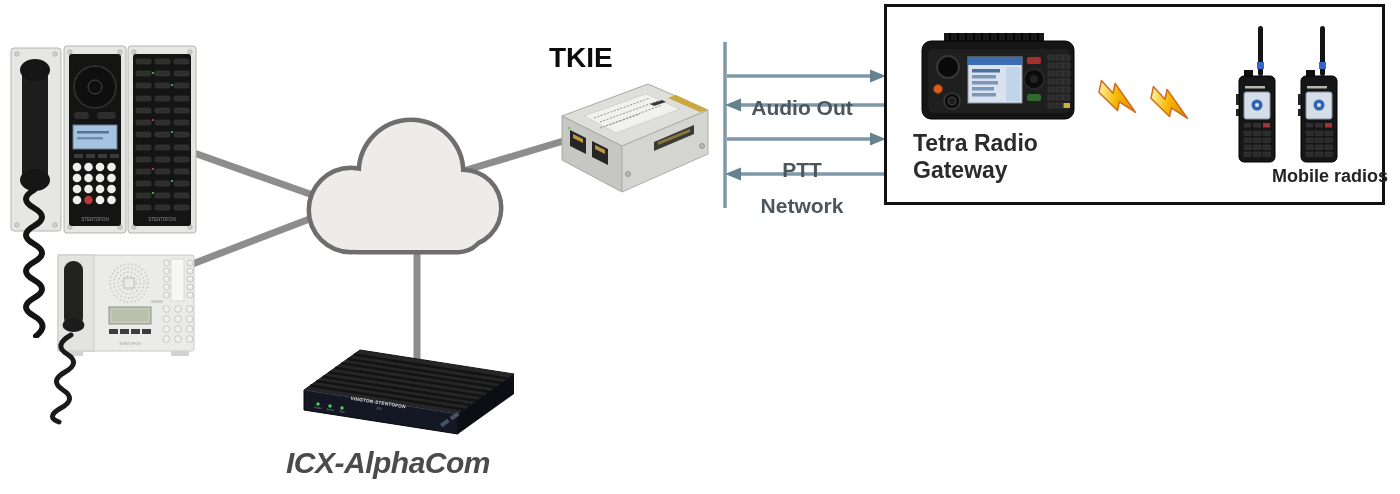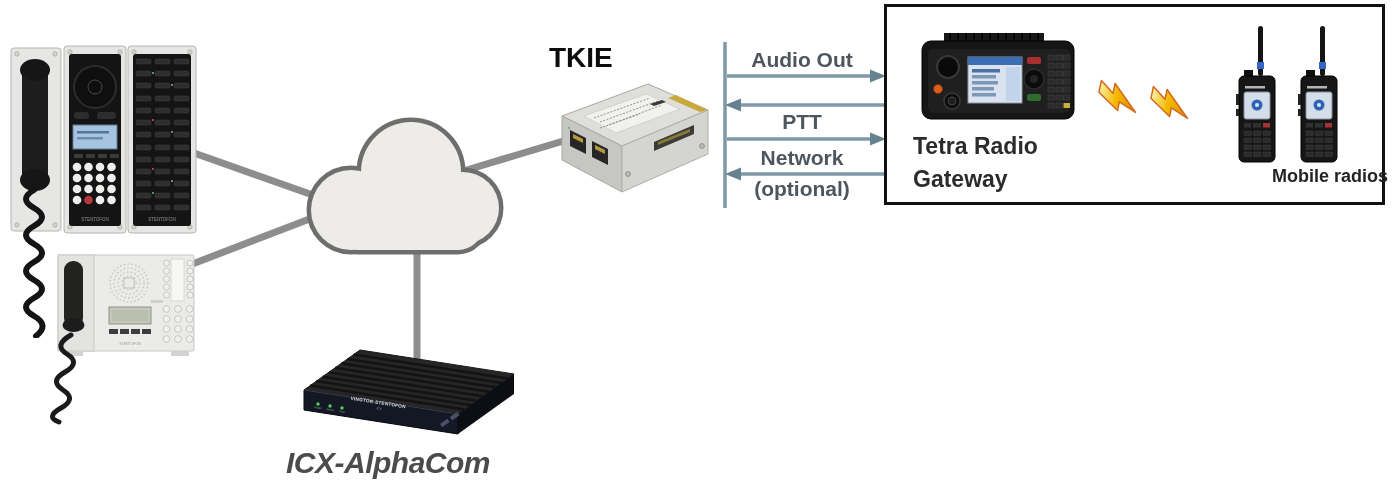--- a/index.html
+++ b/index.html
@@ -6,25 +6,25 @@
   .canvas{
     position:relative;width:1400px;height:494px;background:#ffffff;overflow:hidden;
     font-family:"Liberation Sans","DejaVu Sans",sans-serif;
   }
   .abs{position:absolute;}
   .lbl{position:absolute;white-space:pre-line;}
   .lbl-cloud{left:293px;top:185px;width:220px;text-align:center;
     font-size:27px;font-weight:bold;color:#3b3b3b;}
   .lbl-tkie{left:549px;top:42px;font-size:28px;font-weight:bold;color:#0c0c0c;}
   .sig{left:722px;width:160px;text-align:center;font-size:21px;font-weight:700;
-    color:#4d555d;line-height:24px;}
+    color:#4d555d;line-height:24px;margin-top:48px;}
   .sig-audio-out{top:48px;} .sig-audio-in{top:78px;} .sig-ptt{top:110px;}
   .sig-squelch{top:146px;} .sig-optional{top:177px;}
   .lbl-gateway{left:913px;top:130px;width:180px;font-size:23px;font-weight:bold;
-    color:#2b2b2b;line-height:33px;}
+    color:#2b2b2b;line-height:27px;}
   .lbl-mobile{left:1140px;top:166px;width:248px;text-align:right;
     font-size:18px;font-weight:bold;color:#242424;}
   .lbl-icx{left:286px;top:446px;font-size:30px;font-weight:bold;font-style:italic;
     color:#4b4b4b;letter-spacing:-0.5px;}
   .radio-box{left:884px;top:4px;width:501px;height:201px;
     border:3px solid #111111;box-sizing:border-box;background:transparent;}
 </style>
 </head>
 <body>
 
@@ -242,21 +242,20 @@
     <g fill="#67828f">
       <polygon points="160,39.5 176,46 160,52.5"></polygon>
       <polygon points="31,68.5 15,75 31,81.5"></polygon>
       <polygon points="160,102.5 176,109 160,115.5"></polygon>
       <polygon points="31,137.5 15,144 31,150.5"></polygon>
     </g>
   </svg>
   <div class="lbl sig sig-audio-out">Audio Out</div>
   <div class="lbl sig sig-ptt">PTT</div>
   <div class="lbl sig sig-squelch">Network</div>
-  <div class="lbl sig sig-optional">(optional)</div>
 
   <div class="abs radio-box"></div>
 
   <svg class="abs" style="left:902px;top:27px" width="185" height="103" viewBox="0 0 185 103">
     <rect width="185" height="103" fill="#ffffff"></rect>
     <rect x="42" y="6" width="100" height="12" fill="#181818"></rect>
     <g stroke="#060606" stroke-width="2">
       <line x1="48" y1="6" x2="48" y2="18"></line>
         <line x1="56" y1="6" x2="56" y2="18"></line>
       <line x1="64" y1="6" x2="64" y2="18"></line>

